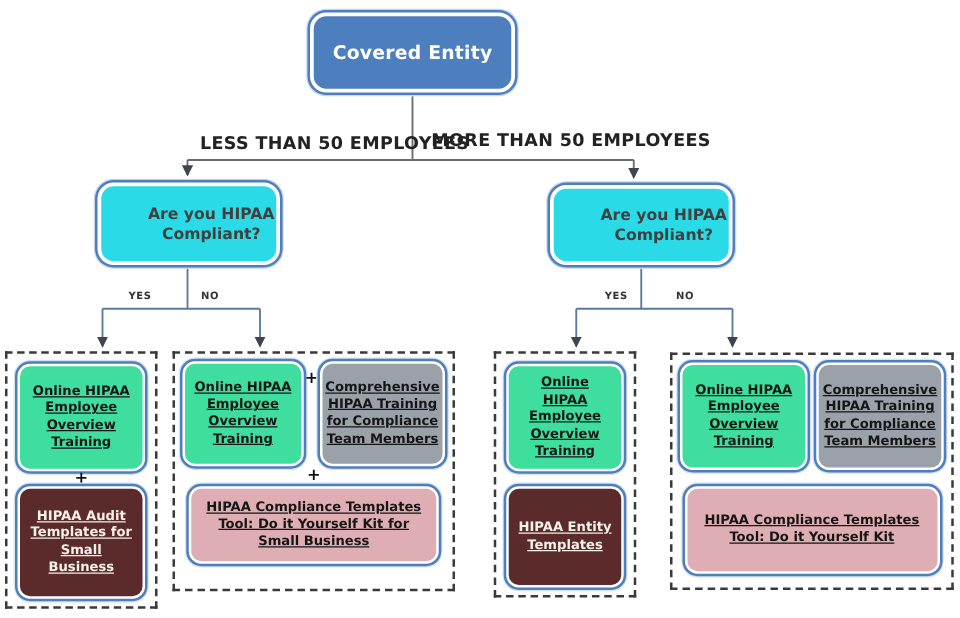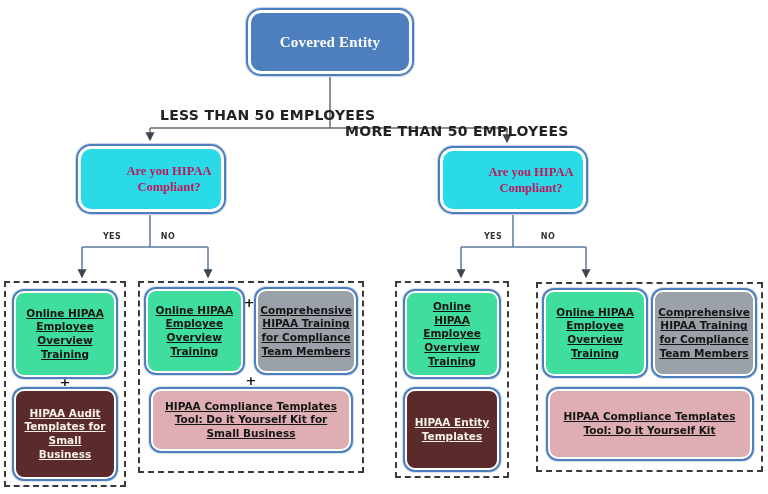--- a/index.html
+++ b/index.html
@@ -8,35 +8,35 @@
     position:relative; width:768px; height:494px; background:#ffffff;
     font-family:"DejaVu Sans","Liberation Sans",sans-serif; overflow:hidden;
   }
   .wires { position:absolute; left:0; top:0; width:768px; height:494px; z-index:0; }
 
   
   .node {
     position:absolute; z-index:2;
     border:3px solid #fff; border-radius:13px;
     box-shadow:0 0 0 2px var(--blue,#4d7ebd), 0 0 0 3px #c8d6ea;
-    display:flex; align-items:center; justify-content:center; text-align:center;font-family:Liberation Serif, serif;
+    display:flex; align-items:center; justify-content:center; text-align:center;
   }
   .node-root { left:248px; top:10px; width:164px; height:64px; background:var(--blue,#4d7ebd); }
   .node-root span { color:#ffffff; font-weight:bold; font-size:15px; letter-spacing:.2px; }
   .node-q { background:var(--cyan,#2adbe7); }
-  .node-q span { color:#be185d; font-weight:bold; font-size:12.5px; line-height:1.3;padding-left:36px; }
+  .node-q span { color:#404040; font-weight:bold; font-size:12.5px; line-height:1.3;padding-left:36px; }
   .node-q-left  { left:78px;  top:146px; width:146px; height:66px; }
   .node-q-right { left:440px; top:148px; width:146px; height:64px; }
 
   .edge-label {
     position:absolute; z-index:2; text-align:center; font-weight:bold;
     font-size:14px; color:#222; letter-spacing:.3px; white-space:nowrap;
   }
   .lbl-less { left:160px; top:107px; width:140px; }
-  .lbl-more { left:345px; top:123px; width:140px; }
+  .lbl-more { left:345px; top:105px; width:140px; }
   .yn { position:absolute; z-index:2; width:40px; text-align:center; font-weight:bold; font-size:8px; color:#333; letter-spacing:.4px; }
 
   .panel {
     position:absolute; z-index:1; border:2px dashed #3a3a3a; background:#fff;
     display:flex; flex-direction:column; align-items:center; padding:6px;
   }
   .panel-1 { left:4px;   top:281px; width:122px; height:206px; }
   .panel-2 { left:138px; top:281px; width:226px; height:192px; }
   .panel-3 { left:395px; top:281px; width:114px; height:197px; }
   .panel-4 { left:536px; top:282px; width:227px; height:190px; }

